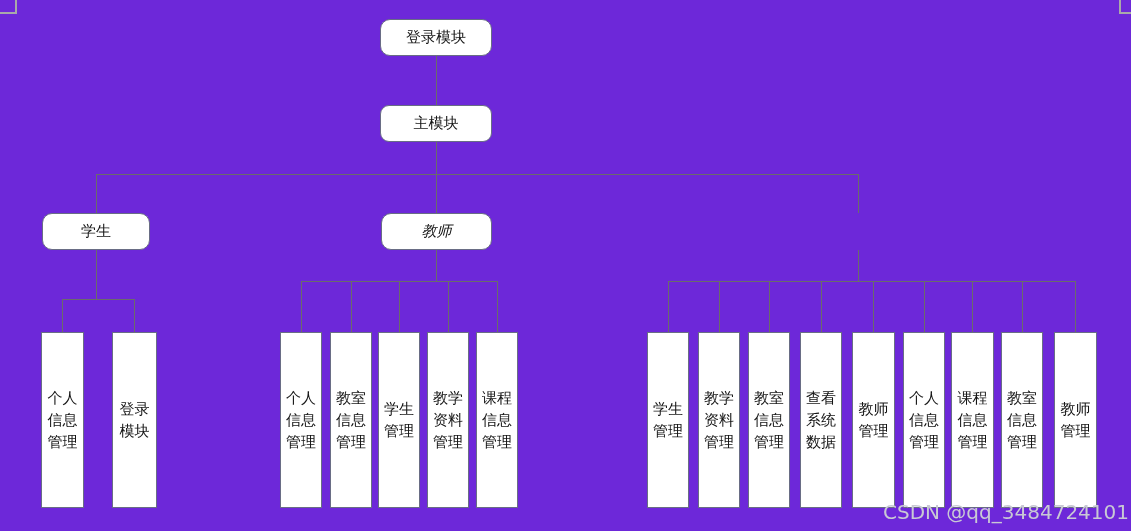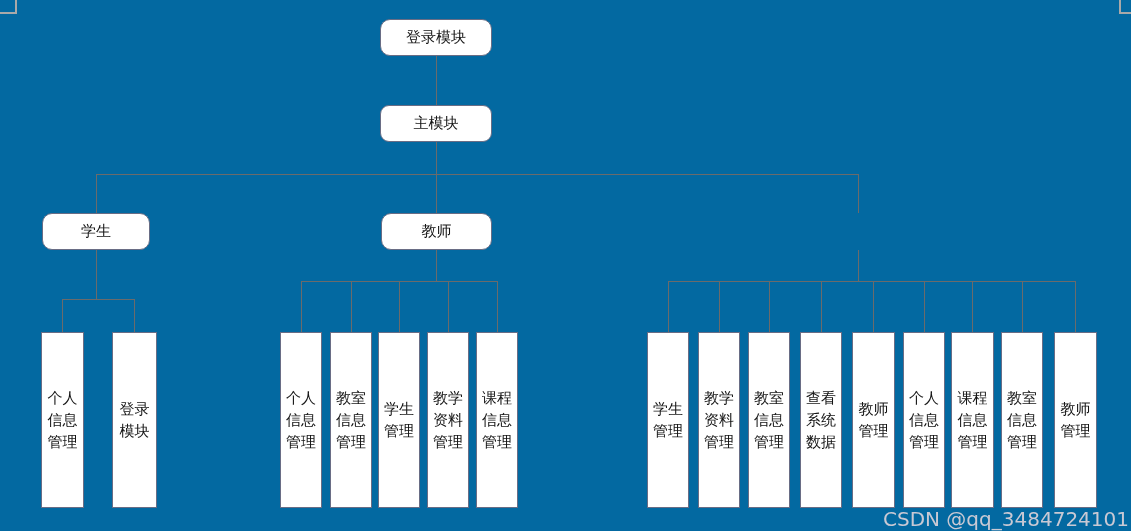--- a/index.html
+++ b/index.html
@@ -1,20 +1,20 @@
 <!DOCTYPE html>
 <html><head>
 <meta charset="utf-8">
 <style>
   html,body{margin:0;padding:0;}
   body{
     width:1131px;height:531px;background:#ffffff;
     font-family:"DejaVu Sans","Liberation Sans",sans-serif;
   }
-  .canvas{position:relative;width:1131px;height:531px;background:#0369a1;overflow:hidden;}
+  .canvas{position:relative;width:1131px;height:531px;background:#6d28d9;overflow:hidden;}
   
   .vl{position:absolute;width:1px;background:#6b6b6b;}
   .hl{position:absolute;height:1px;background:#6b6b6b;}
   
   .rnode{
     position:absolute;height:37px;box-sizing:border-box;
     border:1px solid #696d85;border-radius:10px;background:#fff;
     display:flex;align-items:center;justify-content:center;
     font-size:15px;color:#141414;white-space:nowrap;
   }
@@ -25,21 +25,21 @@
     display:flex;align-items:center;justify-content:center;
   }
   .lt{
     display:block;width:2em;font-size:15px;line-height:22px;color:#141414;
     word-break:break-all;overflow-wrap:anywhere;text-align:left;
   }
   
   .cm{position:absolute;background:#a9a9a9;}
   .watermark{
     position:absolute;right:2px;top:500px;
-    font-size:20px;color:#c9c9d4;white-space:nowrap;margin-top:7px;
+    font-size:20px;color:#c9c9d4;white-space:nowrap;
   }
 </style>
 </head>
 <body>
 
 <div class="canvas">
 
   <div class="cm" style="left:15px;top:0;width:2px;height:14px;"></div>
   <div class="cm" style="left:0;top:12px;width:17px;height:2px;"></div>
   <div class="cm" style="left:1119px;top:0;width:2px;height:14px;"></div>
@@ -74,21 +74,21 @@
   <i class="vl" style="left:821px;top:281px;height:51px;"></i>
   <i class="vl" style="left:873px;top:281px;height:51px;"></i>
   <i class="vl" style="left:924px;top:281px;height:51px;"></i>
   <i class="vl" style="left:972px;top:281px;height:51px;"></i>
   <i class="vl" style="left:1022px;top:281px;height:51px;"></i>
   <i class="vl" style="left:1075px;top:281px;height:51px;"></i>
 
   <div class="rnode" style="left:380px;top:19px;width:112px;">登录模块</div>
   <div class="rnode" style="left:380px;top:105px;width:112px;border-radius:9px;">主模块</div>
   <div class="rnode" style="left:42px;top:213px;width:108px;">学生</div>
-  <div class="rnode" style="left:381px;top:213px;width:111px;">教师</div>
+  <div class="rnode" style="left:381px;top:213px;width:111px;font-style:italic;">教师</div>
 
   <div class="leaf" style="left:41px;width:43px;">
     <span class="lt">个人信息管理</span>
   </div>
   <div class="leaf" style="left:112px;width:45px;">
     <span class="lt">登录模块</span>
   </div>
 
   <div class="leaf" style="left:280px;width:42px;">
     <span class="lt">个人信息管理</span>

